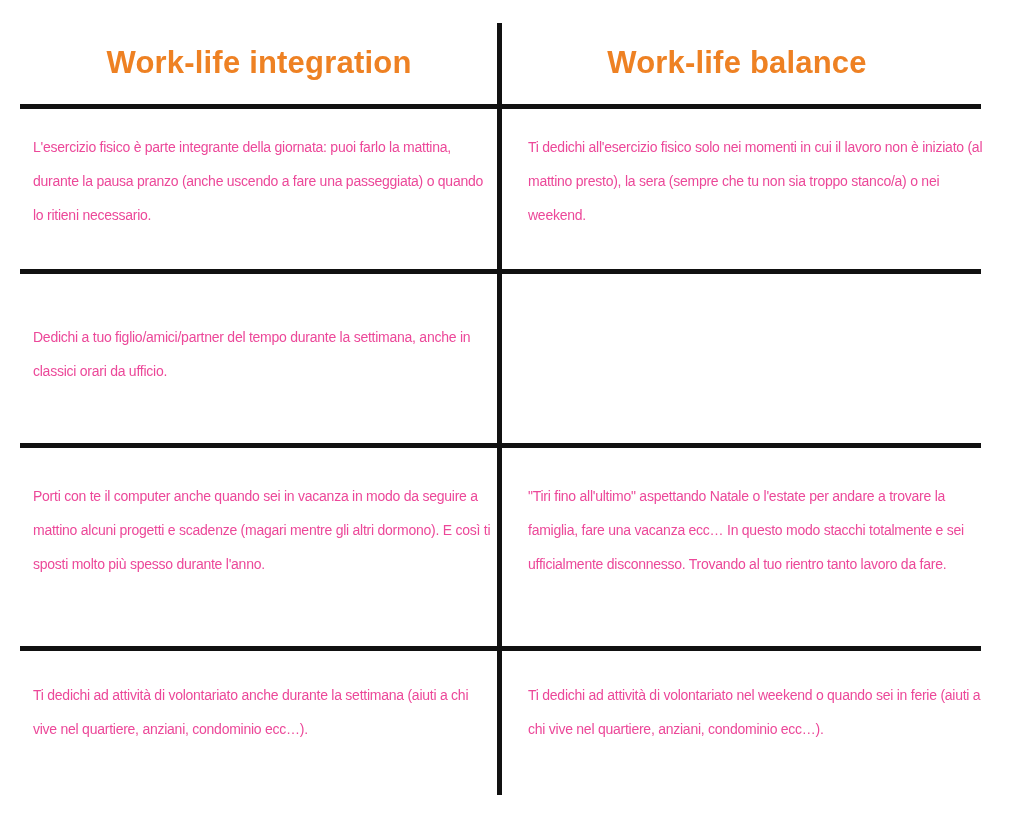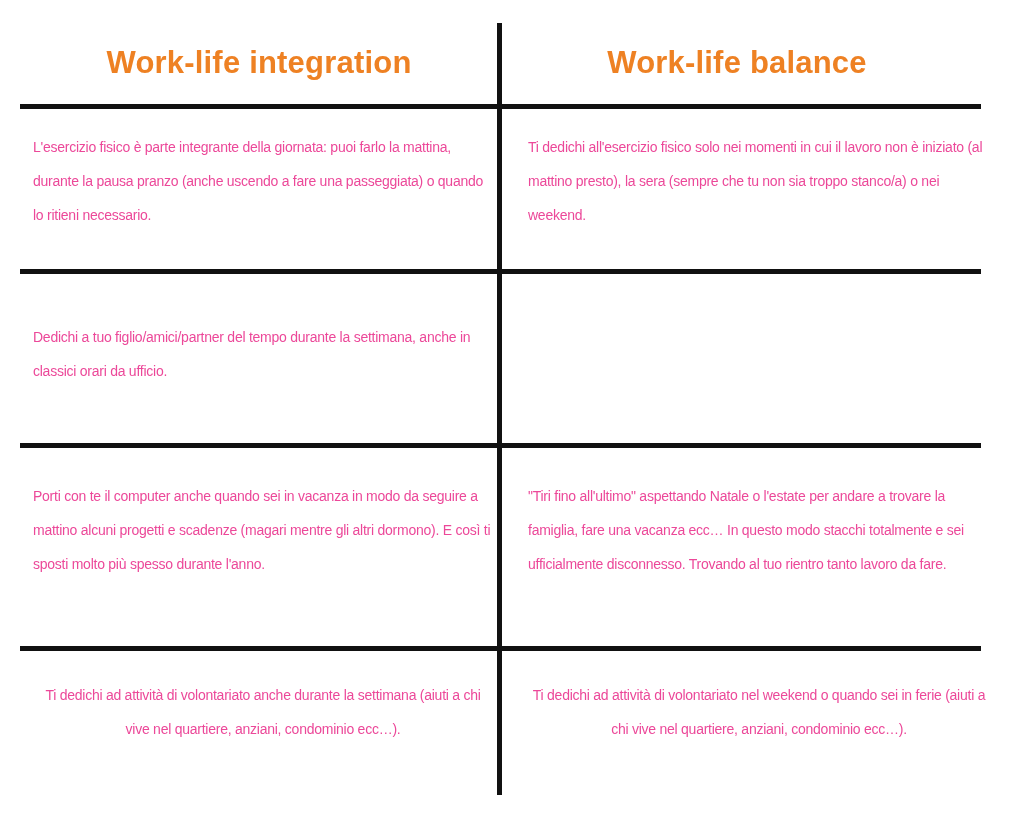--- a/index.html
+++ b/index.html
@@ -53,21 +53,21 @@
     font-size: 14px;
     line-height: 34px;
     color: #ec4899;
     letter-spacing: -0.25px;
   }
   .cell.lcol { left: 33px;  width: 460px; }
   .cell.rcol { left: 528px; width: 462px; }
   .row1 { top: 130px; }
   .row2 { top: 305px; margin-top: 15px; }
   .row3 { top: 479px; }
-  .row4 { top: 678px; text-align: center; }
+  .row4 { top: 678px; }
 </style>
 </head>
 <body>
 
 <div class="canvas">
 
   <div class="col-header left">Work-life integration</div>
 
   <div class="col-header right">Work-life balance</div>
 

